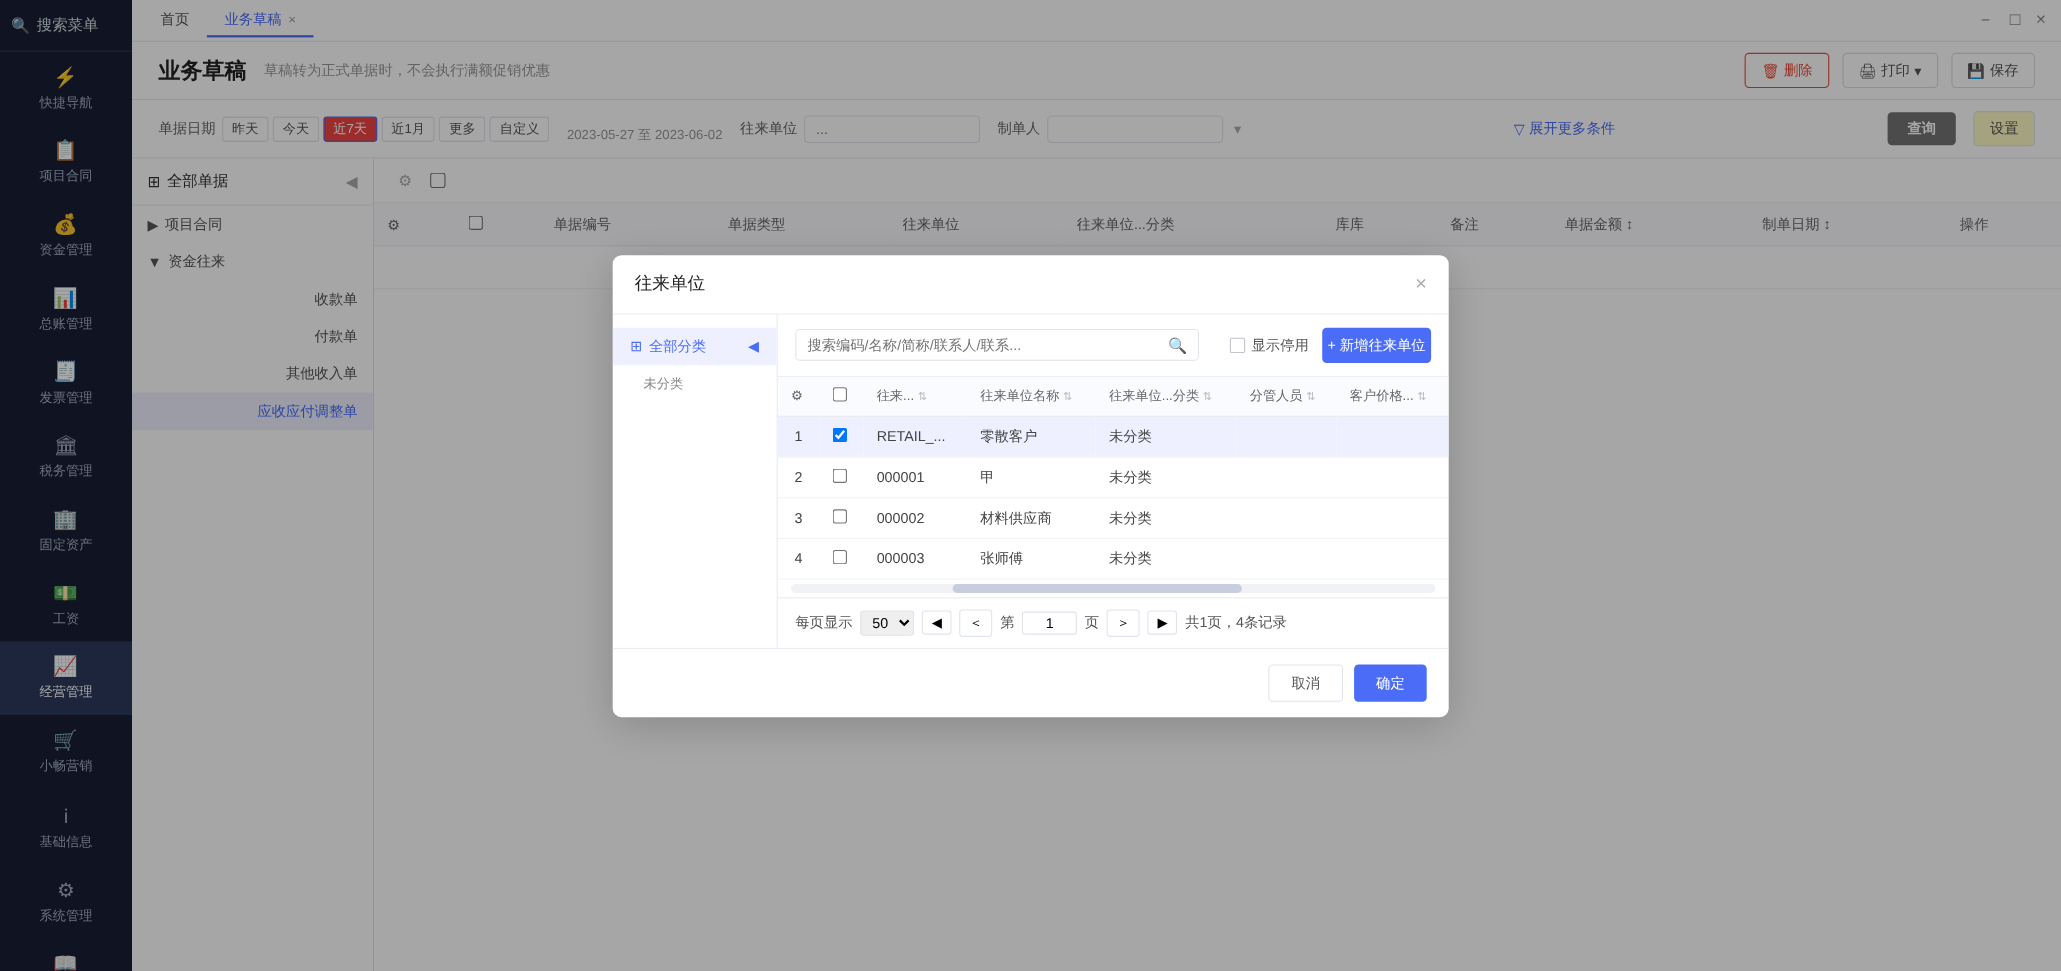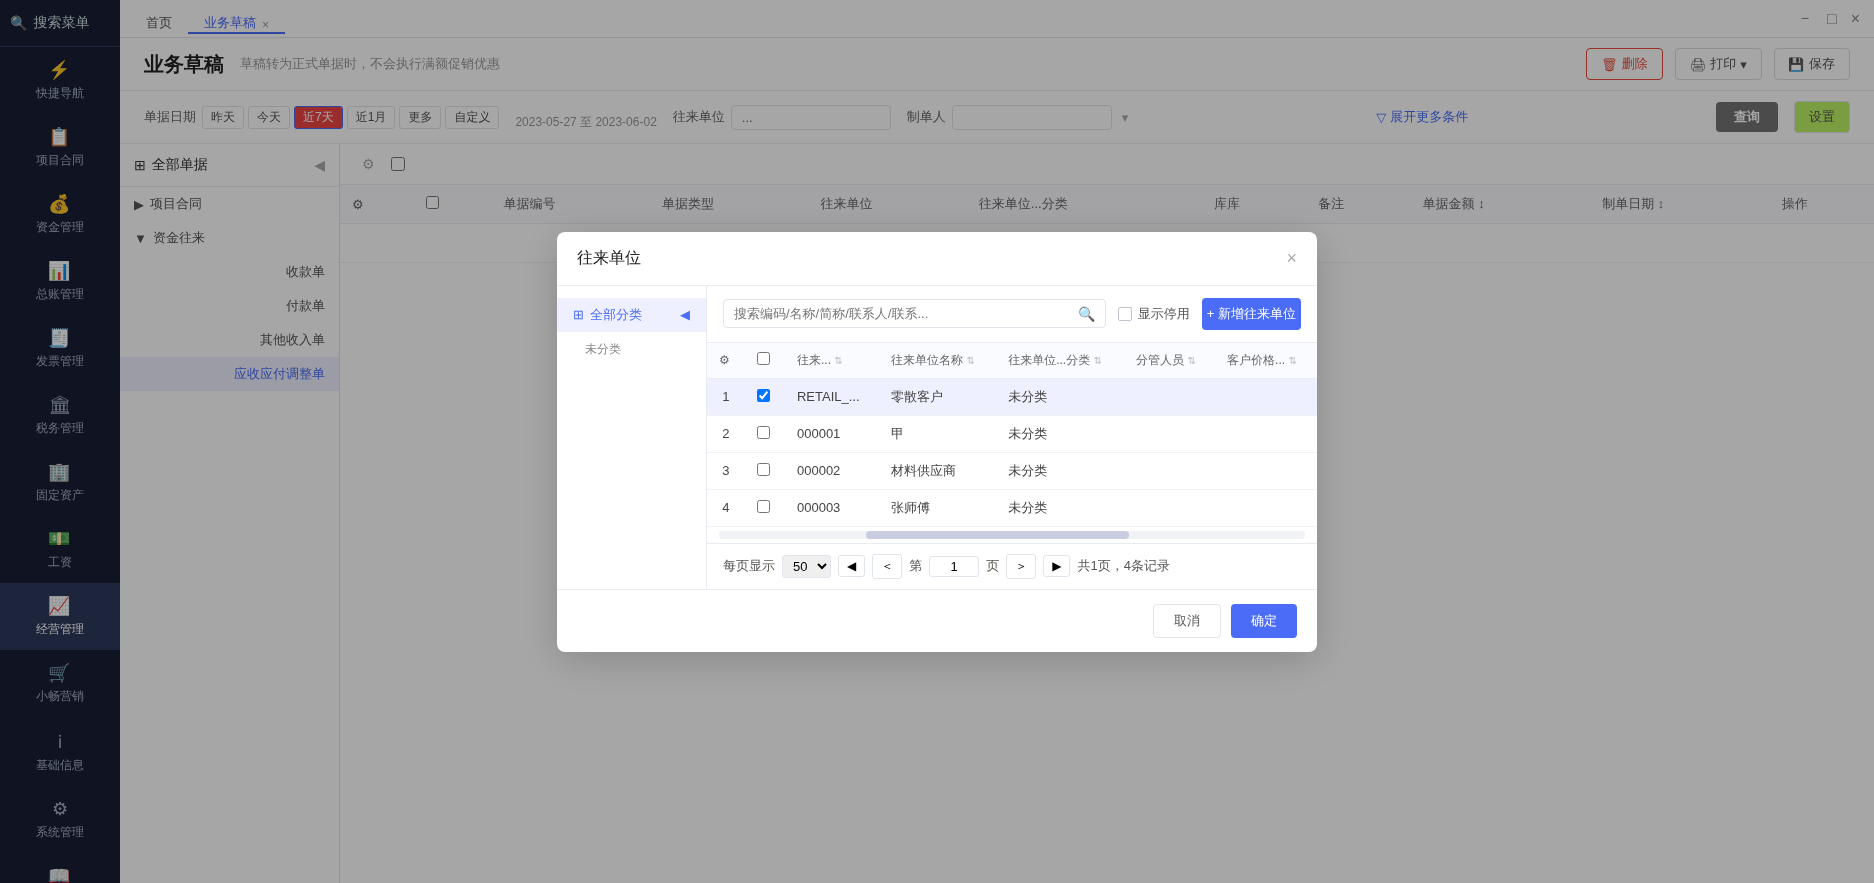--- a/index.html
+++ b/index.html
@@ -53,21 +53,21 @@
       display: flex;
       align-items: center;
       height: 38px;
       padding: 0 10px;
       gap: 0;
     }
     .tab {
       padding: 0 16px;
       height: 30px;
       display: flex;
-      align-items: flex-end;
+      align-items: center;
       font-size: 13px;
       cursor: pointer;
       color: #555;
       border-bottom: 2px solid transparent;
       gap: 6px;
     }
     .tab.active { color: #4a6cf7; border-bottom: 2px solid #4a6cf7; font-weight: 500; }
     .tab-close-btn { background: none; border: none; cursor: pointer; color: #999; font-size: 12px; }
     .top-right { margin-left: auto; display: flex; align-items: center; gap: 6px; }
     .top-right-icon { font-size: 16px; color: #888; cursor: pointer; padding: 4px; }
@@ -99,21 +99,21 @@
       flex-wrap: wrap;
     }
     .filter-item { display: flex; align-items: center; gap: 6px; font-size: 13px; color: #555; }
     .filter-label { color: #666; }
     .date-btns { display: flex; gap: 4px; }
     .date-btn { padding: 2px 8px; border-radius: 3px; border: 1px solid #e0e4eb; background: #fff; cursor: pointer; font-size: 12px; color: #555; }
     .date-btn.active { background: #ef4444; color: #fff; border-color: #4a6cf7; }
     .filter-select { border: 1px solid #e0e4eb; border-radius: 4px; padding: 4px 10px; font-size: 13px; color: #555; background: #fff; min-width: 120px; }
     .expand-btn { color: #4a6cf7; font-size: 13px; cursor: pointer; display: flex; align-items: center; gap: 4px; margin: 0 auto; }
     .query-btn { background: #737373; color: #fff; border: none; padding: 6px 18px; border-radius: 4px; cursor: pointer; font-size: 13px; font-weight: bold; }
-    .setting-btn { background: #bef264; color: #555; border: 1px solid #e0e4eb; padding: 6px 14px; border-radius: 4px; cursor: pointer; font-size: 13px; }
+    .setting-btn { background: #fef9c3; color: #555; border: 1px solid #e0e4eb; padding: 6px 14px; border-radius: 4px; cursor: pointer; font-size: 13px; }
 
     
     .content-area { flex: 1; display: flex; gap: 0; overflow: hidden; background: #f4f6fa; }
 
     
     .left-panel {
       width: 220px;
       min-width: 220px;
       background: #fff;
       border-right: 1px solid #e0e4eb;
@@ -208,21 +208,21 @@
     }
     .dialog-category.active { background: #eef0ff; color: #4a6cf7; font-weight: 500; }
     .dialog-subcategory { padding: 7px 16px 7px 28px; font-size: 12px; color: #888; cursor: pointer; }
 
     
     .dialog-right { flex: 1; display: flex; flex-direction: column; overflow: hidden; }
     .dialog-toolbar { padding: 12px 16px; display: flex; align-items: center; gap: 12px; border-bottom: 1px solid #e8ebf0; }
     .search-box { flex: 1; position: relative; display: flex; align-items: center; }
     .search-input { width: 100%; padding: 6px 32px 6px 10px; border: 1px solid #e0e4eb; border-radius: 4px; font-size: 13px; color: #15803d; outline: none; }
     .search-icon { position: absolute; right: 10px; color: #aaa; font-size: 14px; }
-    .show-disabled { display: flex; align-items: center; gap: 6px; font-size: 13px; color: #555; white-space: nowrap; }
+    .show-disabled { display: flex; align-items: center; gap: 6px; font-size: 13px; color: #555; white-space: nowrap; margin-left: 16px; }
     .checkbox { width: 14px; height: 14px; border: 1px solid #c0c4cc; border-radius: 2px; background: #fff; display: inline-block; }
     .add-btn { background: #4a6cf7; color: #fff; border: none; padding: 7px 5px; border-radius: 4px; cursor: pointer; font-size: 13px; white-space: nowrap; display: flex; align-items: center; gap: 4px; }
 
     .dialog-table-container { flex: 1; overflow: auto; }
     .dialog-table { width: 100%; border-collapse: collapse; font-size: 13px; }
     .dialog-table th { padding: 9px 12px; background: #fafbff; border-bottom: 1px solid #e8ebf0; color: #666; font-weight: 500; text-align: left; white-space: nowrap; font-size: 12px; }
     .dialog-table td { padding: 9px 12px; border-bottom: 1px solid #f0f2f5; color: #444; white-space: nowrap; font-size: 13px; }
     .dialog-table tr.selected td { background: #eef0ff; }
     .row-num { color: #aaa; text-align: center; }
     .sort-icon { font-size: 10px; color: #bbb; cursor: pointer; }

